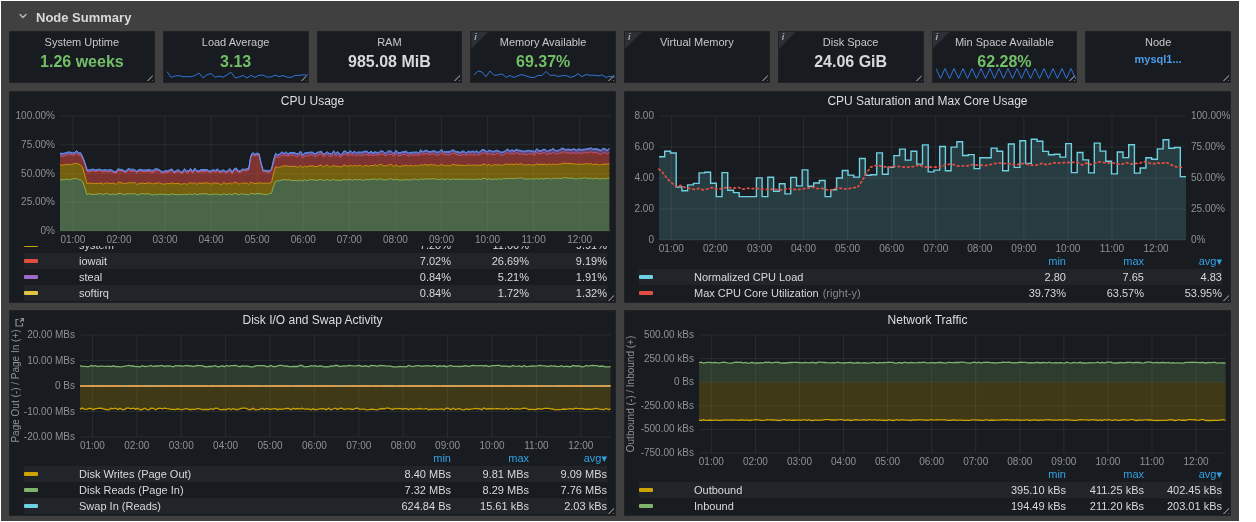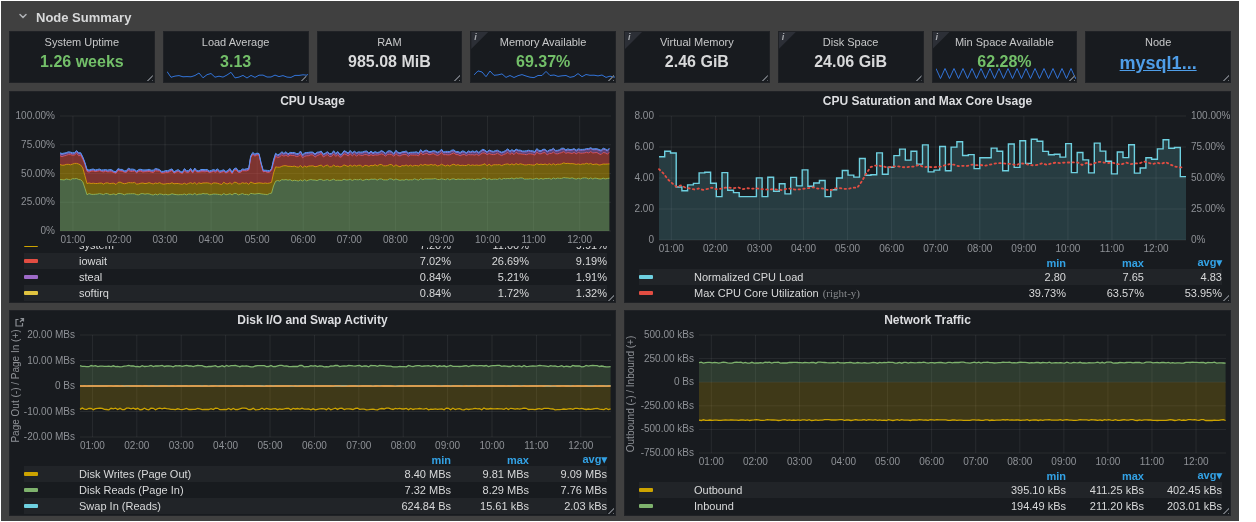--- a/index.html
+++ b/index.html
@@ -4,36 +4,36 @@
 <style>
   * { margin:0; padding:0; box-sizing:border-box; }
   html,body { background:#ffffff; font-family:"Liberation Sans", sans-serif; }
   .frame { width:1238px; height:520px; margin:1px; background:#404040; padding:2px 8px 0 8px; overflow:hidden; position:relative; }
   .row-header { height:28px; display:flex; align-items:center; gap:7px; padding-left:8px; cursor:pointer; }
   .row-title { color:#d8d9da; font-size:13px; font-weight:700; }
   .stats-row { display:flex; gap:8px; height:52px; margin-bottom:8px; }
   .stat-panel { flex:1 1 0; background:#181b1f; border:1px solid #202226; position:relative; overflow:hidden; }
   .stat-title { text-align:center; font-size:11px; font-weight:400; color:#c7c8c9; margin-top:4px; position:relative; z-index:2;}
   .stat-value { text-align:center; font-size:16px; font-weight:700; margin-top:5px; position:relative; z-index:2; }
-  .stat-link { text-decoration:underline; cursor:pointer; font-size:18px; }
+  .stat-link { cursor:pointer; font-size:11px; }
   .sparkline { position:absolute; left:3px; right:3px; bottom:2px; z-index:1; }
   .info-corner { position:absolute; top:0; left:0; width:17px; height:17px; background:#2c2f36; clip-path:polygon(0 0,100% 0,0 100%); color:#a7aaae; font-size:9px; font-style:italic; font-weight:700; padding-left:3px; line-height:11px; z-index:3; cursor:pointer; }
   .charts-grid { display:grid; grid-template-columns:1fr 1fr; grid-template-rows:212px 206px; gap:7px 8px; }
   .panel { background:#181b1f; border:1px solid #202226; position:relative; display:flex; flex-direction:column; overflow:hidden; }
-  .panel-title { height:18px; line-height:19px; text-align:center; color:#dcdde0; font-size:12px; font-weight:700; cursor:pointer; flex:none; }
+  .panel-title { height:18px; line-height:19px; text-align:center; color:#dcdde0; font-size:12px; font-weight:400; cursor:pointer; flex:none; }
   .plot { flex:1 1 auto; min-height:0; position:relative; }
   .legend { flex:none; padding:0 8px 1px 14px; font-size:11px; color:#d8d9da; overflow:hidden; }
   .legend-clipped { height:56px; }
   .legend-clipped .legend-inner { margin-top:-9px; }
   .legend-row { display:flex; align-items:center; height:16px; cursor:pointer; }
   .legend-row.striped { background:rgba(255,255,255,0.045); }
-  .legend-header { display:flex; align-items:flex-end; height:14px; color:#33a2e5; font-weight:700; }
+  .legend-header { display:flex; align-items:flex-start; height:14px; color:#33a2e5; font-weight:400; }
   .lg-swatch { width:14px; height:4px; border-radius:1px; margin-right:7px; flex:none; }
   .lg-label { white-space:nowrap;padding-left:34px; }
-  .lg-suffix { color:#87898c; margin-left:4px;font-family:Liberation Serif, serif; }
+  .lg-suffix { color:#87898c; margin-left:4px; }
   .lg-spacer { flex:1 1 auto; }
   .lg-cell { width:78px; text-align:right; flex:none; white-space:nowrap; }
   .resize-handle { position:absolute; right:1px; bottom:1px; width:8px; height:8px; clip-path:polygon(100% 0,100% 100%,0 100%); background:repeating-linear-gradient(-45deg,#6a6e74 0 1px,transparent 1px 3.5px); cursor:nwse-resize; z-index:3; }
   .panel-link { position:absolute; top:3px; left:4px; z-index:3; cursor:pointer; }
   svg text { font-family:"Liberation Sans", sans-serif; }
 </style>
 </head>
 <body>
 
 <div class="frame">
@@ -71,21 +71,20 @@
         <div class="stat-title">Memory Available</div>
         <div class="stat-value" style="color: rgb(115, 191, 105);">69.37%</div>
         <div class="resize-handle"></div>
         <svg class="sparkline" width="296" height="14">
           <path d="M0 8.9 L4 4.9 L8 6.0 L12 10.7 L16 5.0 L20 9.3 L24 8.9 L28 7.9 L32 11.4 L36 9.5 L40 11.5 L44 9.7 L48 8.6 L52 10.0 L56 11.2 L60 11.6 L64 9.5 L68 9.5 L72 5.4 L76 9.5 L80 9.0 L84 10.4 L88 9.8 L92 9.5 L96 11.3 L100 10.5 L104 7.6 L108 10.7 L112 8.5 L116 9.3 L120 9.2 L124 9.9 L128 9.0 L132 11.4 L136 10.2 L140 11.1 L144 10.5 L148 9.5 L152 8.8 L156 6.9 L160 9.4 L164 11.5 L168 8.7 L172 8.9 L176 7.6 L180 11.0 L184 12.0 L188 6.1 L192 10.2 L196 11.9 L200 11.3 L204 11.7 L208 9.7 L212 11.0 L216 11.6 L220 9.0 L224 10.1 L228 10.5 L232 10.4 L236 9.2 L240 9.8 L244 9.5 L248 8.6 L252 10.2 L256 10.0 L260 11.0 L264 10.6 L268 9.4 L272 10.6 L276 11.5 L280 9.3 L284 8.9 L288 9.6 L292 6.7 L296 10.6 " stroke="#3274d9" fill="none" stroke-width="1"></path>
         </svg>
       </div>
       <div class="stat-panel">
         <div class="info-corner">i</div>
         <div class="stat-title">Virtual Memory</div>
-        <div class="stat-value" style="color: rgb(216, 217, 218);">2.46 GiB</div>
         <div class="resize-handle"></div>
       </div>
       <div class="stat-panel">
         <div class="info-corner">i</div>
         <div class="stat-title">Disk Space</div>
         <div class="stat-value" style="color: rgb(216, 217, 218);">24.06 GiB</div>
         <div class="resize-handle"></div>
       </div>
       <div class="stat-panel">
         <div class="info-corner">i</div>

